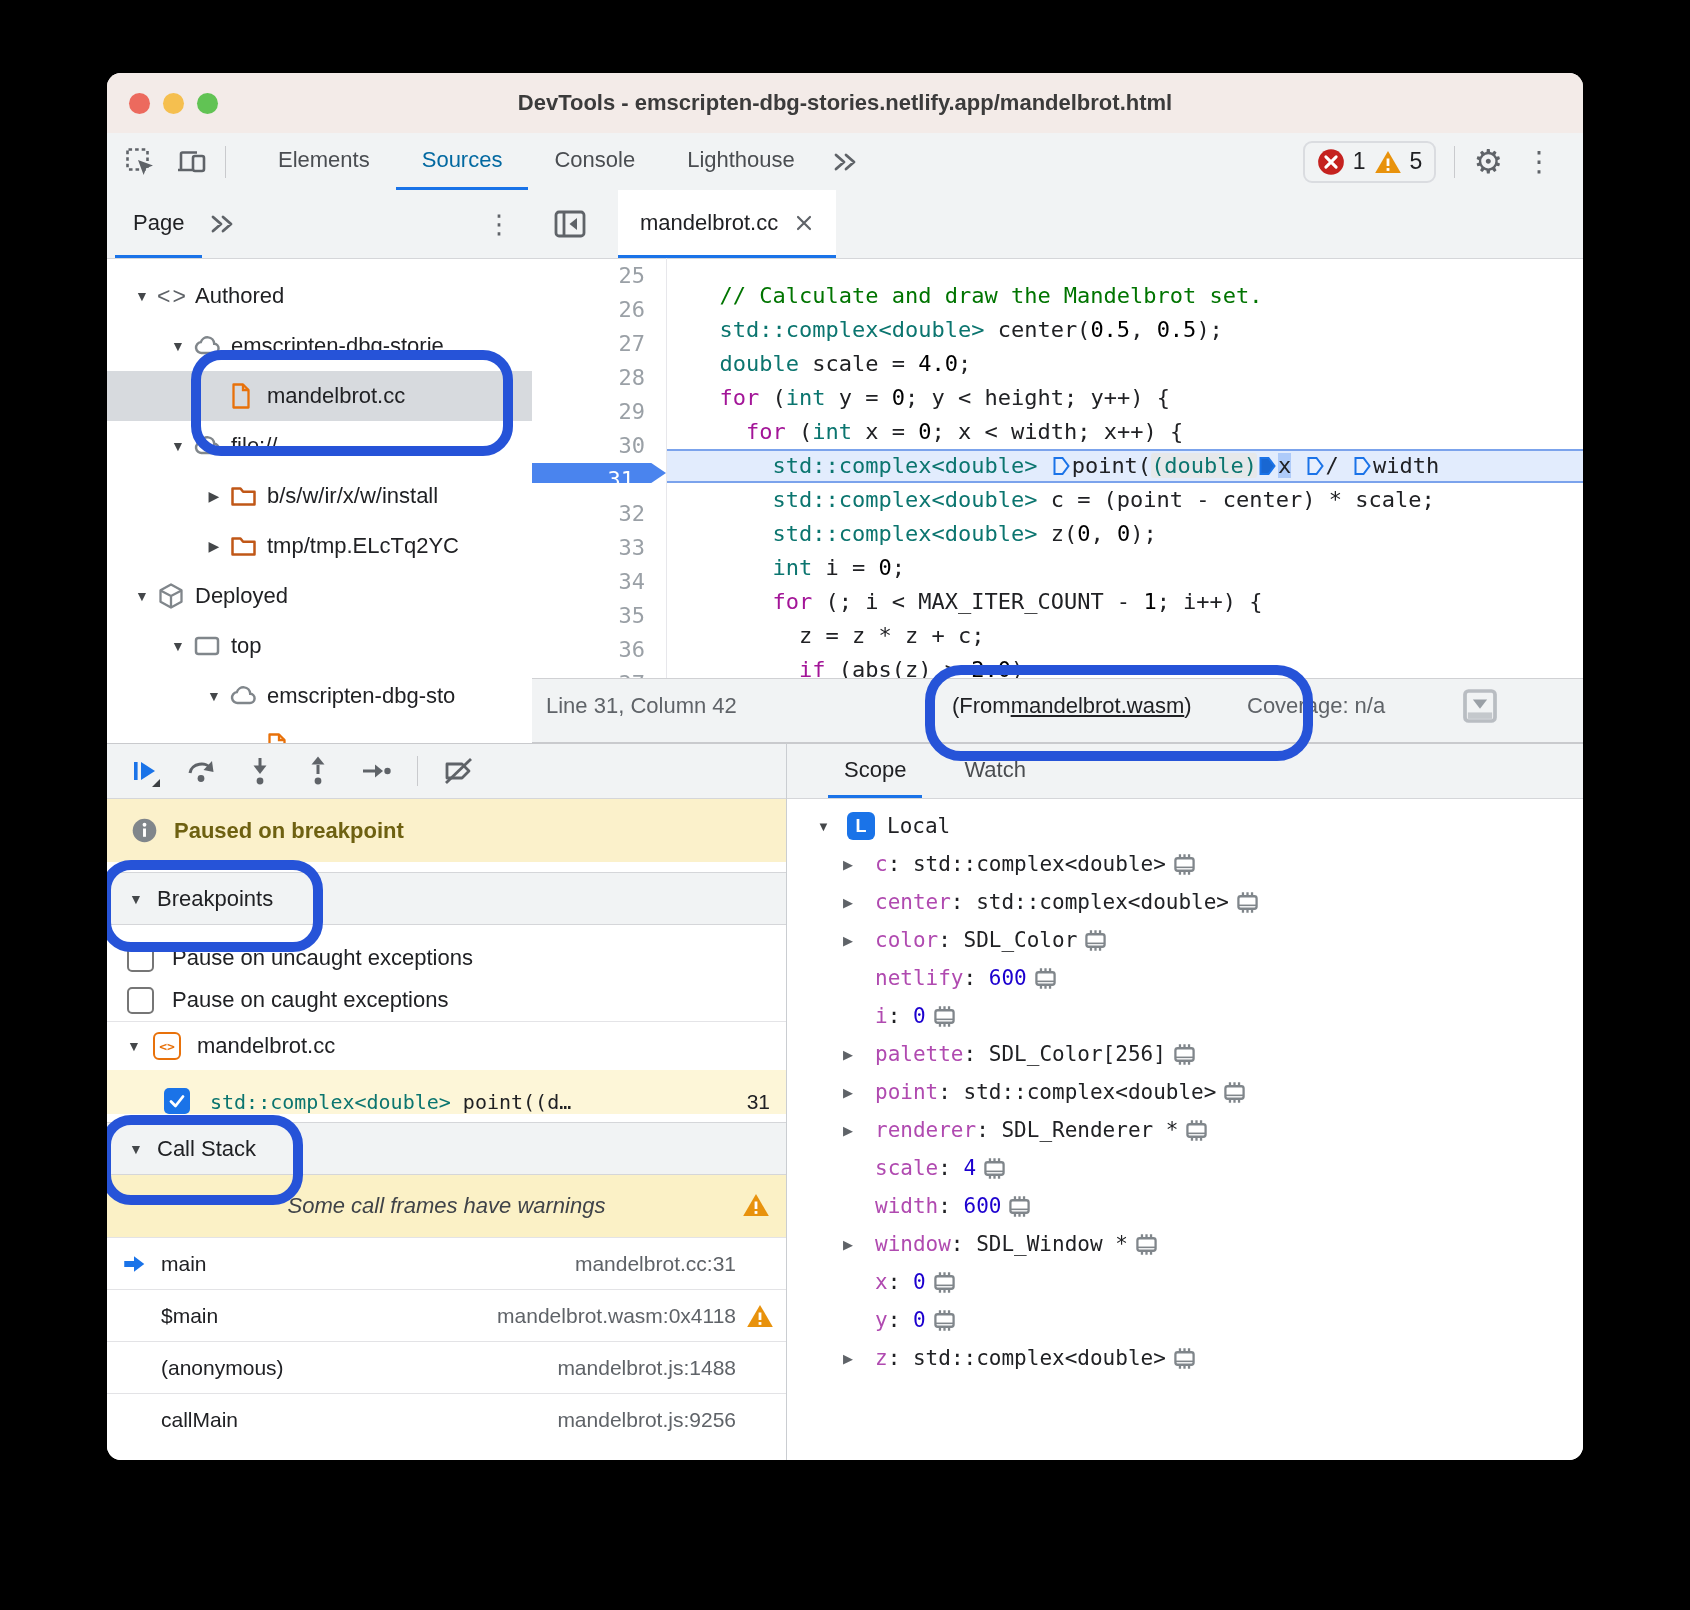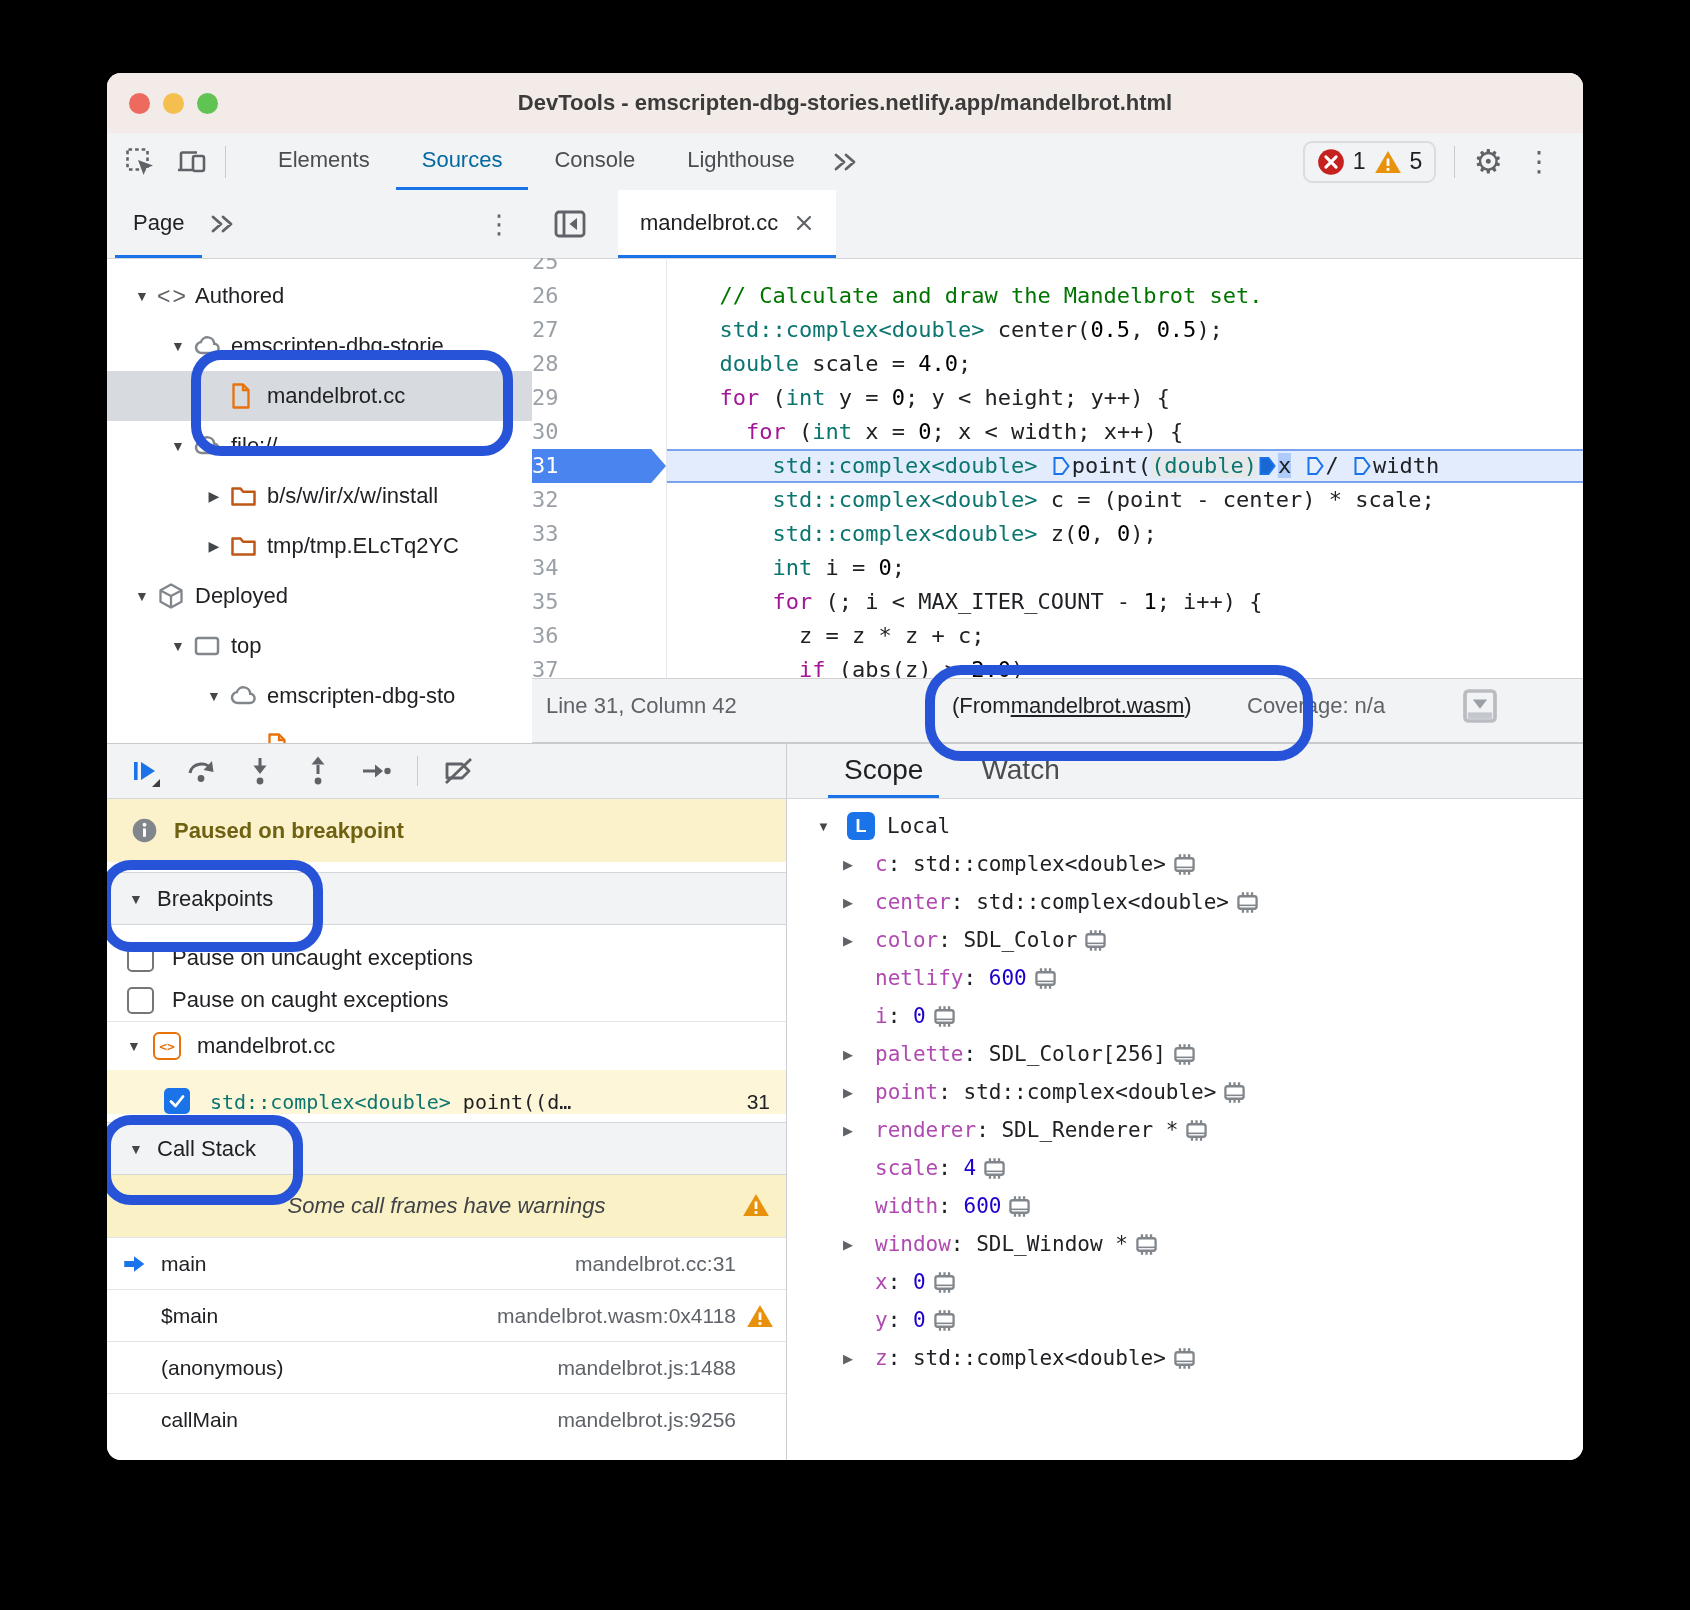--- a/index.html
+++ b/index.html
@@ -48,21 +48,21 @@
   
   .editor{position:absolute;left:425px;top:117px;right:0;height:488px;background:#fff;overflow:hidden;}
   .edittabs{height:68px;background:#f1f3f4;border-bottom:1px solid #d5d6d9;display:flex;align-items:stretch;}
   .collapseicon{width:40px;display:flex;align-items:center;justify-content:center;margin-left:18px;}
   .etab{display:flex;align-items:center;background:#fff;margin-left:28px;padding:0 22px;
         border-bottom:3px solid #1a73e8;box-sizing:border-box;font-size:22px;color:#202124;}
   .etab .close{margin-left:16px;display:flex;align-items:center;}
   .codewrap{position:absolute;top:68px;left:0;right:0;bottom:0;overflow:hidden;}
   .codelines{margin-top:-13px;font-family:"DejaVu Sans Mono","Liberation Mono",monospace;font-size:22px;}
   .cl{display:flex;height:34px;line-height:34px;}
-  .ln{width:134px;flex:none;box-sizing:border-box;padding-right:21px;color:#9aa0a6;}
+  .ln{width:134px;flex:none;box-sizing:border-box;text-align:right;padding-right:21px;color:#9aa0a6;margin-top:14px;}
   .lc{flex:1;border-left:1px solid #e7e7eb;padding-left:26px;white-space:pre;color:#202124;}
   .cl.cur .ln{background:#4a84ee;color:#fff;clip-path:polygon(0 0,89% 0,100% 50%,89% 100%,0 100%);
               padding-right:32px;}
   .cl.cur .lc{background:#e2ecfd;box-shadow:inset 0 2px 0 #7ba3ec, inset 0 -2px 0 #7ba3ec;}
   .tok-c{color:#007400;} .tok-k{color:#a31598;} .tok-t{color:#0b756f;} .tok-n{color:#000000;text-align:center;}
   .tok-cast{background:#e6e8ea;border-radius:3px;color:#0b756f;}
   .tok-xsel{background:#aecbfa;}
   .mk{display:inline-block;vertical-align:-4px;margin:0 2px;}
   
   .statusbar{position:absolute;left:425px;top:605px;right:0;height:65px;background:#f1f3f4;
@@ -113,21 +113,21 @@
   .frow{height:51px;border-top:1px solid #e3e3e6;display:flex;align-items:center;font-size:21px;position:relative;}
   .fmark{width:40px;margin-left:14px;flex:none;display:flex;align-items:center;}
   .fname{color:#202124;}
   .floc{margin-left:auto;color:#5f6368;padding-right:50px;}
   .fwarn{position:absolute;right:12px;top:13px;}
   
   .scope{position:absolute;left:680px;top:670px;right:0;bottom:0;background:#fff;
          border-top:1px solid #c9cacd;box-sizing:border-box;overflow:hidden;}
   .scopetabs{height:55px;background:#f1f3f4;border-bottom:1px solid #d5d6d9;display:flex;align-items:stretch;
              padding-left:41px;box-sizing:border-box;}
-  .stab{display:flex;align-items:center;padding:0 16px;margin-right:26px;font-size:28px;color:#4a4d51;
+  .stab{display:flex;align-items:center;padding:0 16px;margin-right:26px;font-size:22px;color:#4a4d51;
         border-bottom:3px solid transparent;box-sizing:border-box;}
   .stab.active{color:#202124;border-bottom-color:#1a73e8;}
   .scopebody{padding-top:8px;font-family:"DejaVu Sans Mono","Liberation Mono",monospace;font-size:21px;}
   .slocal{height:38px;display:flex;align-items:center;padding-left:30px;color:#202124;}
   .slocal .sarrow{width:30px;font-size:13px;color:#44474a;font-family:"Liberation Sans",sans-serif;}
   .lbadge{width:28px;height:28px;background:#1a73e8;border-radius:6px;color:#fff;font-size:18px;font-weight:bold;
           display:flex;align-items:center;justify-content:center;margin-right:12px;
           font-family:"Liberation Sans",sans-serif;}
   .srow{height:38px;display:flex;align-items:center;padding-left:56px;}
   .sarrowv{width:32px;flex:none;font-size:13px;color:#5f6368;font-family:"Liberation Sans",sans-serif;}

